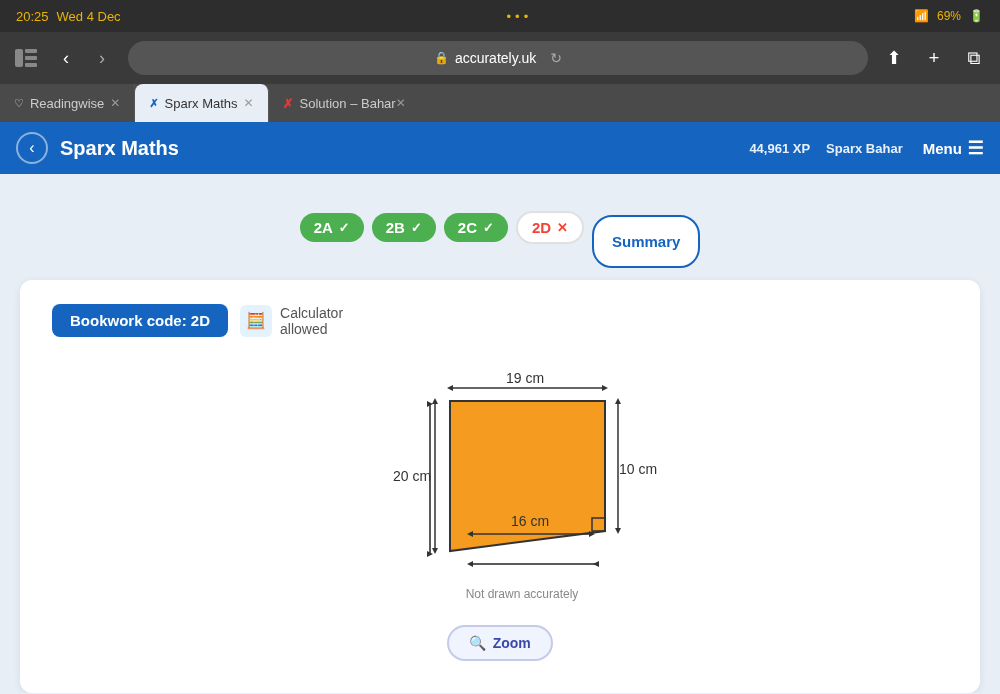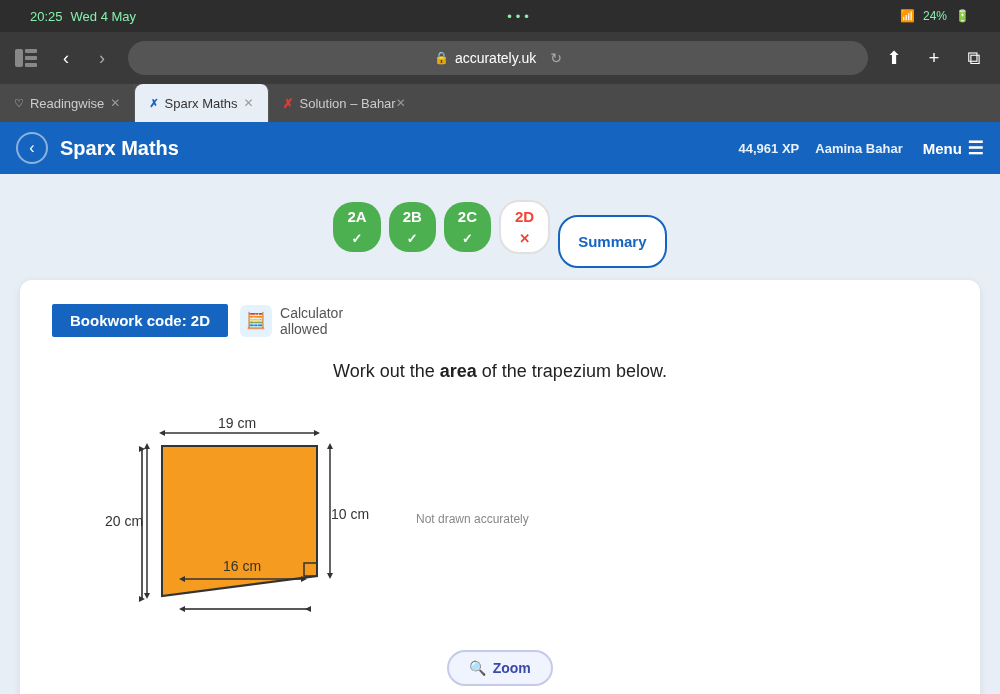--- a/index.html
+++ b/index.html
@@ -12,22 +12,22 @@
       position: relative;
     }
 
     
     .status-bar {
       background: #2d2d2d;
       height: 32px;
       display: flex;
       align-items: center;
       justify-content: space-between;
-      padding: 0 30px;
-      color: #86efac;
+      padding: 0 16px;
+      color: #eab308;
       font-size: 13px;
     }
     .status-left { display: flex; gap: 8px; align-items: center; }
     .status-center { display: flex; gap: 4px; }
     .status-right { display: flex; gap: 8px; align-items: center; font-size: 12px; }
 
     
     .browser-chrome {
       background: #3a3a3a;
       height: 52px;
@@ -180,21 +180,20 @@
     }
     .prog-tab {
       display: flex;
       align-items: center;
       gap: 6px;
       padding: 6px 14px;
       border-radius: 20px;
       font-size: 15px;
       font-weight: 700;
       cursor: pointer;
-      flex-direction: column;
     }
     .prog-tab.green {
       background: #4caf50;
       color: white;
     }
     .prog-tab.red-x {
       background: white;
       color: #f44336;
       border: 2px solid #e0e0e0;
     }
@@ -225,21 +224,21 @@
     .bookwork-bar {
       display: flex;
       align-items: center;
       gap: 12px;
       margin-bottom: 24px;
     }
     .bookwork-badge {
       background: #1565c0;
       color: white;
       padding: 8px 18px;
-      border-radius: 2px;
+      border-radius: 8px;
       font-size: 15px;
       font-weight: 600;
     }
     .calculator-info {
       display: flex;
       align-items: center;
       gap: 8px;
       font-size: 14px;
       color: #555;
     }
@@ -259,21 +258,21 @@
       font-size: 18px;
       color: #222;
       text-align: center;
       margin-bottom: 24px;
     }
     .question-text strong { font-weight: 800; }
 
     
     .diagram-container {
       display: flex;
-      flex-direction: row;
+      flex-direction: column;
       align-items: center;
       margin-bottom: 16px;
     }
     .diagram-svg {
       width: 320px;
       height: 220px;
     }
     .not-drawn {
       font-size: 12px;
       color: #888;
@@ -305,30 +304,30 @@
       padding: 16px 24px;
       background: #e8eef5;
     }
   </style>
 </head>
 <body>
 
 <div class="status-bar">
   <div class="status-left">
     <span>20:25</span>
-    <span>Wed 4 May</span>
+    <span>Wed 4 Dec</span>
   </div>
   <div class="status-center">
     <span>•</span>
       <span>•</span>
       <span>•</span>
   </div>
   <div class="status-right">
     <span>📶</span>
-    <span>24%</span>
+    <span>69%</span>
     <span>🔋</span>
   </div>
 </div>
 
 <div class="browser-chrome">
   <div class="sidebar-icon">
     <svg width="22" height="18" viewBox="0 0 22 18" fill="none">
       <rect x="0" y="0" width="8" height="18" rx="2" fill="#888"></rect>
       <rect x="10" y="0" width="12" height="4" rx="1" fill="#888"></rect>
       <rect x="10" y="7" width="12" height="4" rx="1" fill="#888"></rect>
@@ -366,21 +365,21 @@
     <span class="tab-icon" style="color:#e53935; font-weight:bold;">✗</span>
     <span>Solution – Bahar</span>
     <span class="tab-close" style="margin-left:auto; font-size:12px; color:#999;">✕</span>
   </div>
 </div>
 
 <div class="sparx-header">
   <div class="sparx-back-btn">‹</div>
   <div class="sparx-logo">Sparx Maths</div>
   <span class="sparx-xp">44,961 XP</span>
-  <span class="sparx-user">Aamina Bahar</span>
+  <span class="sparx-user">Sparx Bahar</span>
   <div class="sparx-menu-btn">
     <span>Menu</span>
     <span style="font-size:18px;">☰</span>
   </div>
 </div>
 
 <div class="progress-tabs">
   <div class="prog-tab green">
     <span>2A</span>
     <span class="check">✓</span>
@@ -403,23 +402,20 @@
 <div class="main-content">
 
   <div class="bookwork-bar">
     <div class="bookwork-badge">Bookwork code: 2D</div>
     <div class="calculator-info">
       <div class="calc-icon">🧮</div>
       <span>Calculator<br>allowed</span>
     </div>
   </div>
 
-  <div class="question-text">
-    <span>Work out the </span><strong>area</strong><span> of the trapezium below.</span>
-  </div>
 
   <div class="diagram-container">
     <svg class="diagram-svg" viewBox="0 0 320 210">
 
       <line x1="90" y1="38" x2="90" y2="188" stroke="#222" stroke-width="1.5" marker-start="url(#arrowUp)" marker-end="url(#arrowDown)"></line>
 
       <line x1="130" y1="198" x2="256" y2="198" stroke="#222" stroke-width="1.5" marker-start="url(#arrowLeft)" marker-end="url(#arrowRight)"></line>
 
       <polygon points="110,35 265,35 265,165 110,185" fill="#f59b20" stroke="#333" stroke-width="2"></polygon>
 

